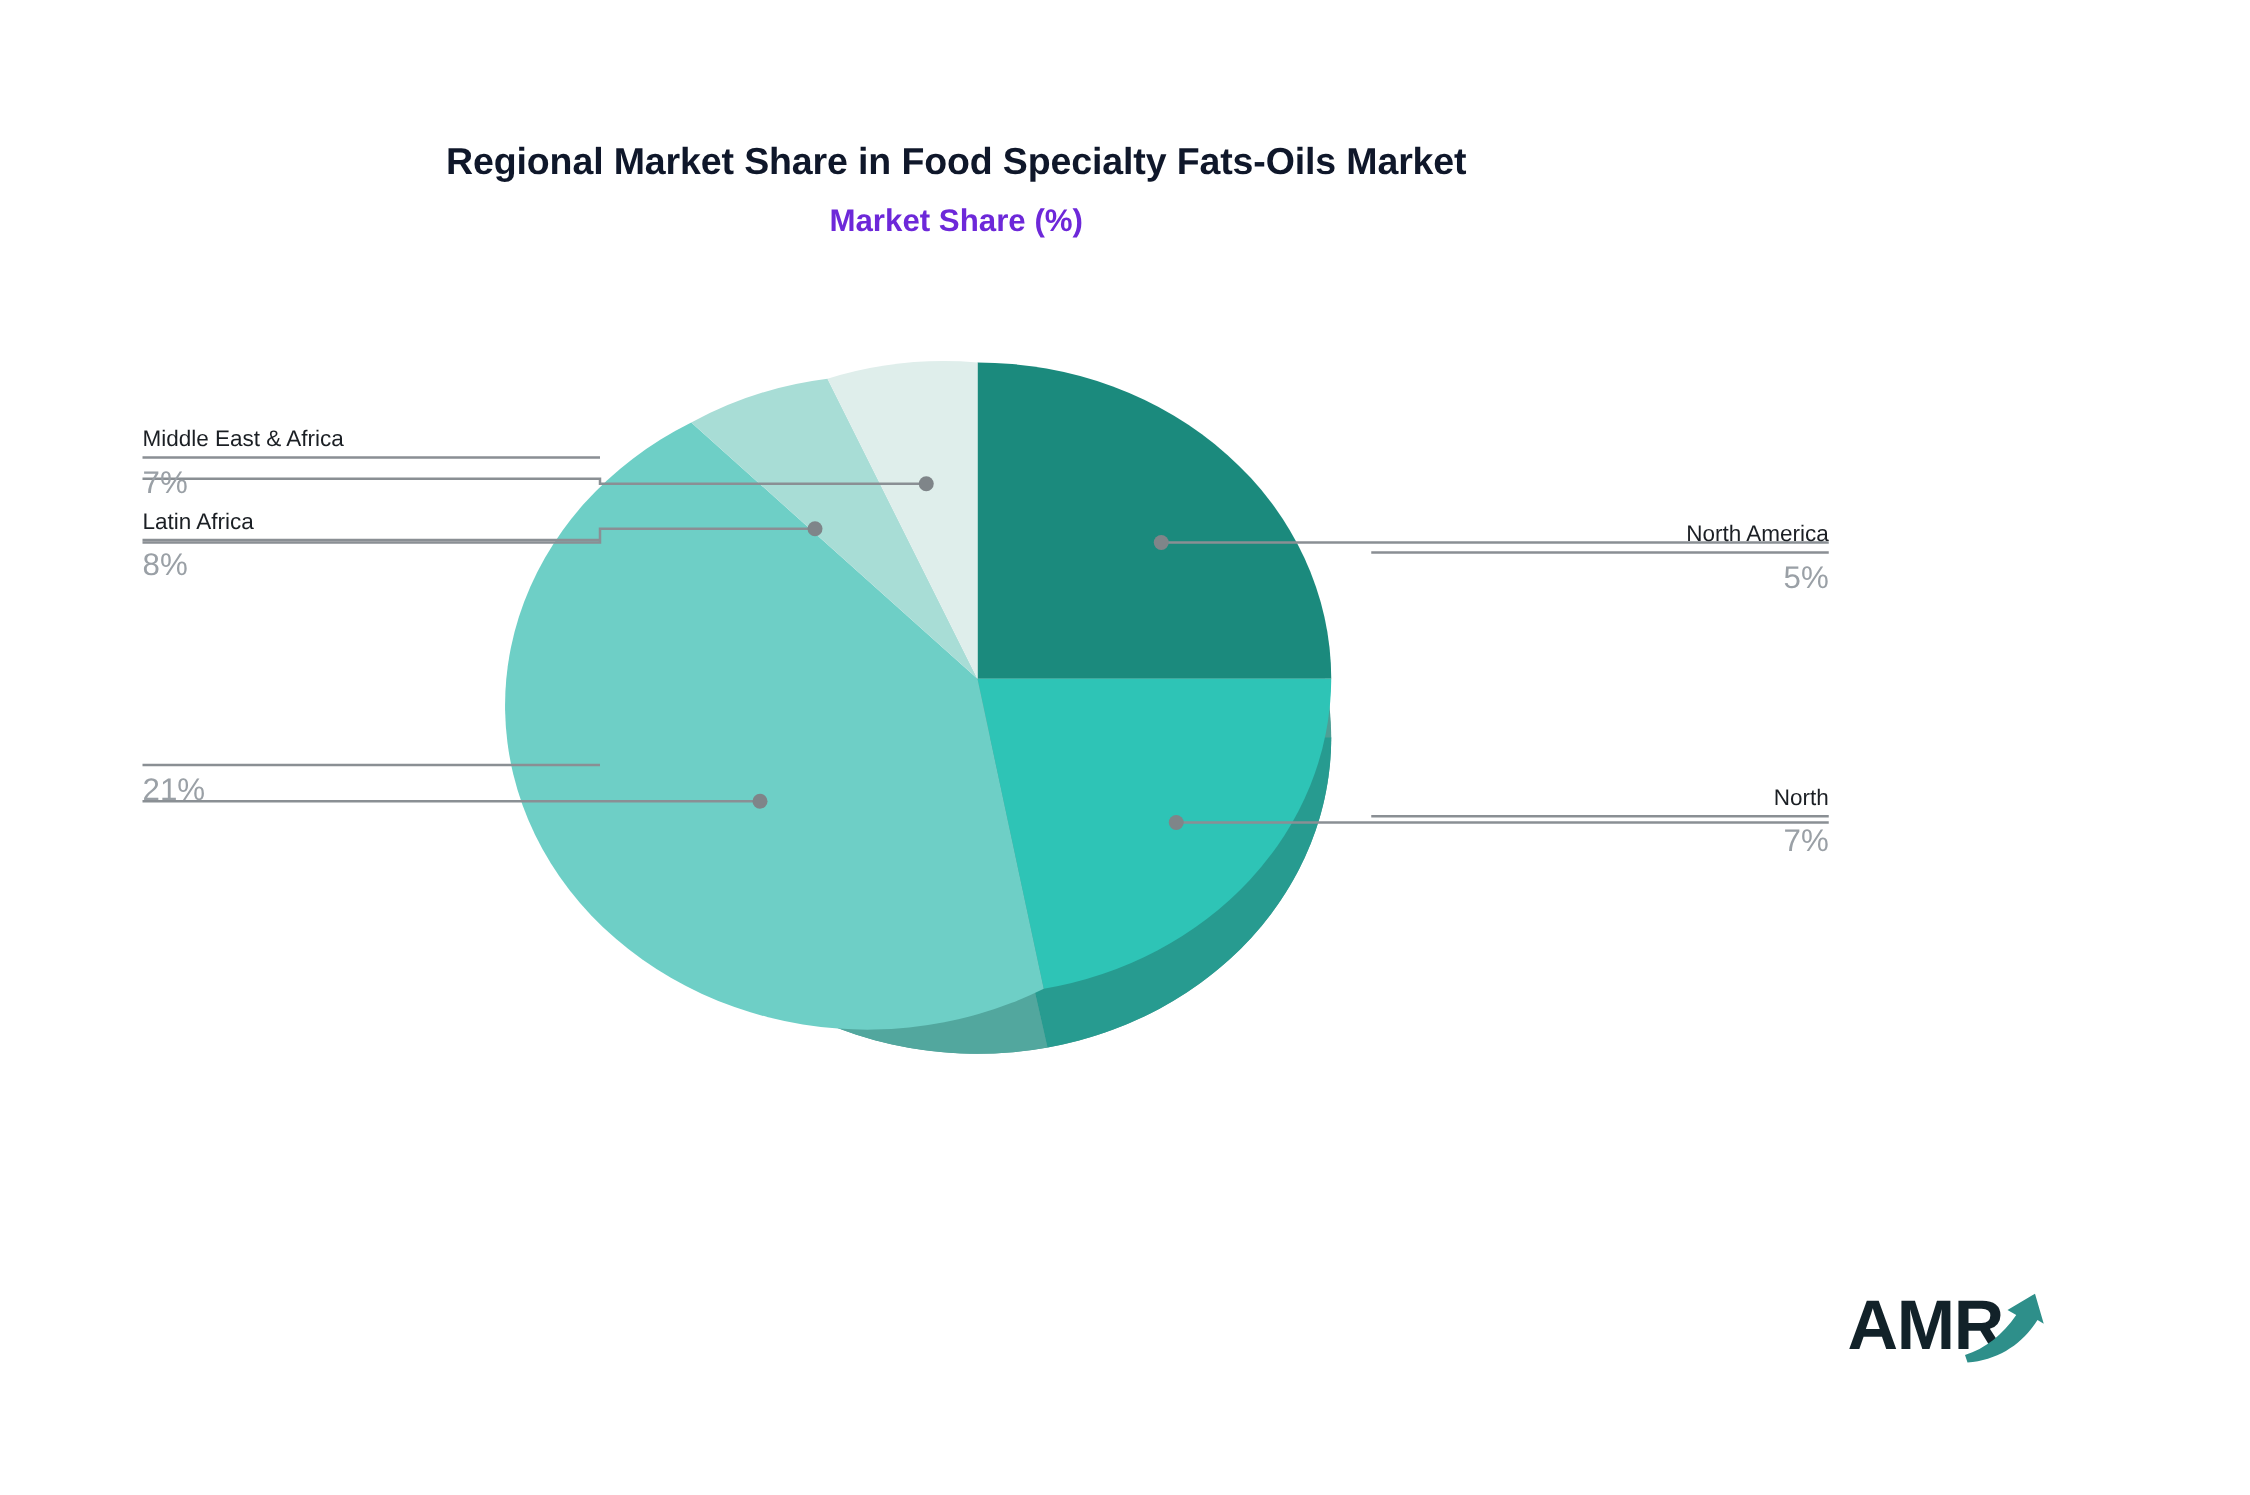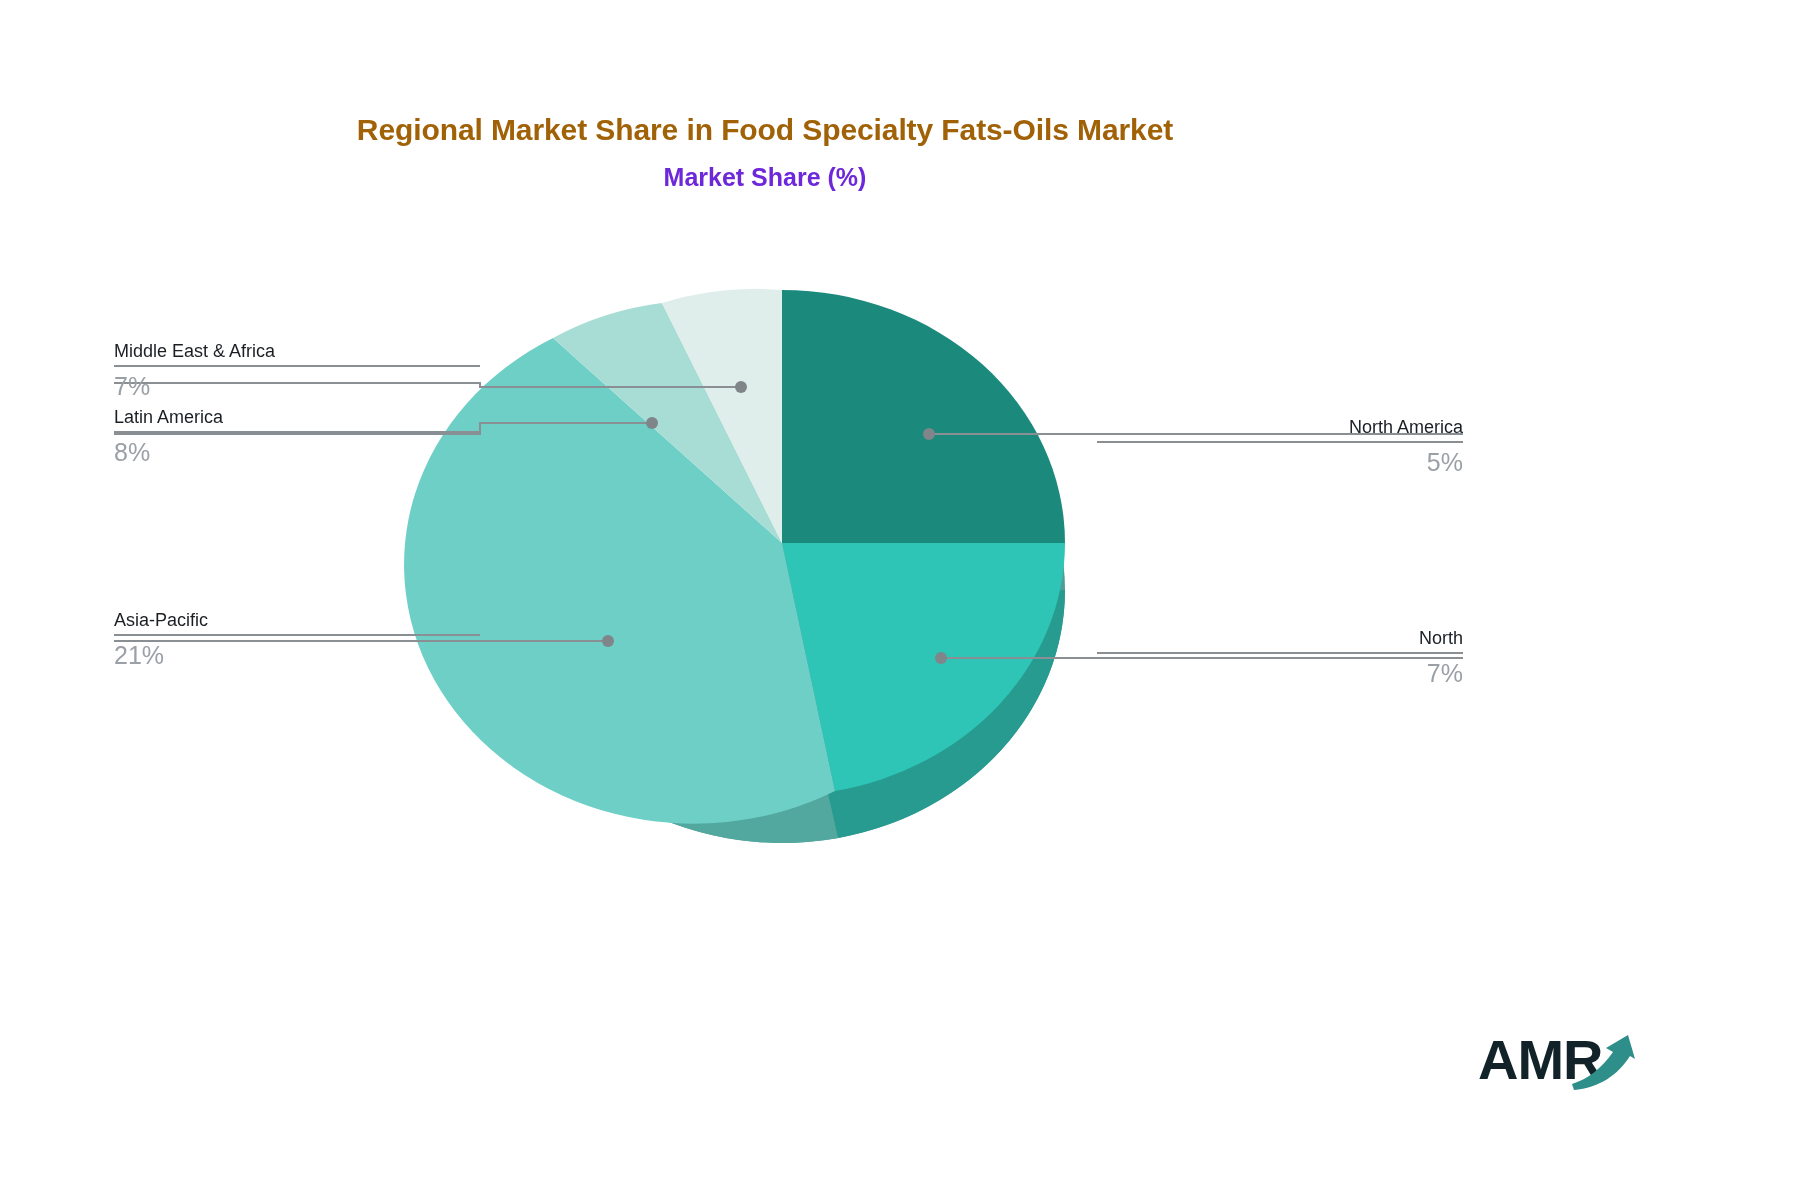--- a/index.html
+++ b/index.html
@@ -26,21 +26,21 @@
   .title-block {
     position: absolute;
     left: 0;
     top: 112px;
     width: 1530px;
     text-align: center;
   }
   .chart-title {
     font-size: 30px;
     font-weight: bold;
-    color: #a16207;
+    color: #0f172a;
     letter-spacing: -0.1px;
     line-height: 1.2;
     margin: 0;
   }
   .chart-subtitle {
     font-size: 25px;
     font-weight: bold;
     color: #6d28d9;
     margin: 14px 0 0 0;
     line-height: 1.2;
@@ -157,27 +157,26 @@
     </g>
   </svg>
 
   <div class="callout left" style="left:114px; top:340px; width:366px;">
     <div class="cl-name">Middle East &amp; Africa</div>
     <div class="cl-rule"></div>
     <div class="cl-value">7%</div>
   </div>
 
   <div class="callout left" style="left:114px; top:406px; width:366px;">
-    <div class="cl-name">Latin America</div>
+    <div class="cl-name">Latin Africa</div>
     <div class="cl-rule"></div>
     <div class="cl-value">8%</div>
   </div>
 
   <div class="callout left" style="left:114px; top:609px; width:366px;">
-    <div class="cl-name">Asia-Pacific</div>
     <div class="cl-rule"></div>
     <div class="cl-value">21%</div>
   </div>
 
   <div class="callout right" style="left:1097px; top:402px; width:366px;margin-top:14px;">
     <div class="cl-name">North America</div>
     <div class="cl-rule"></div>
     <div class="cl-value">5%</div>
   </div>
 

